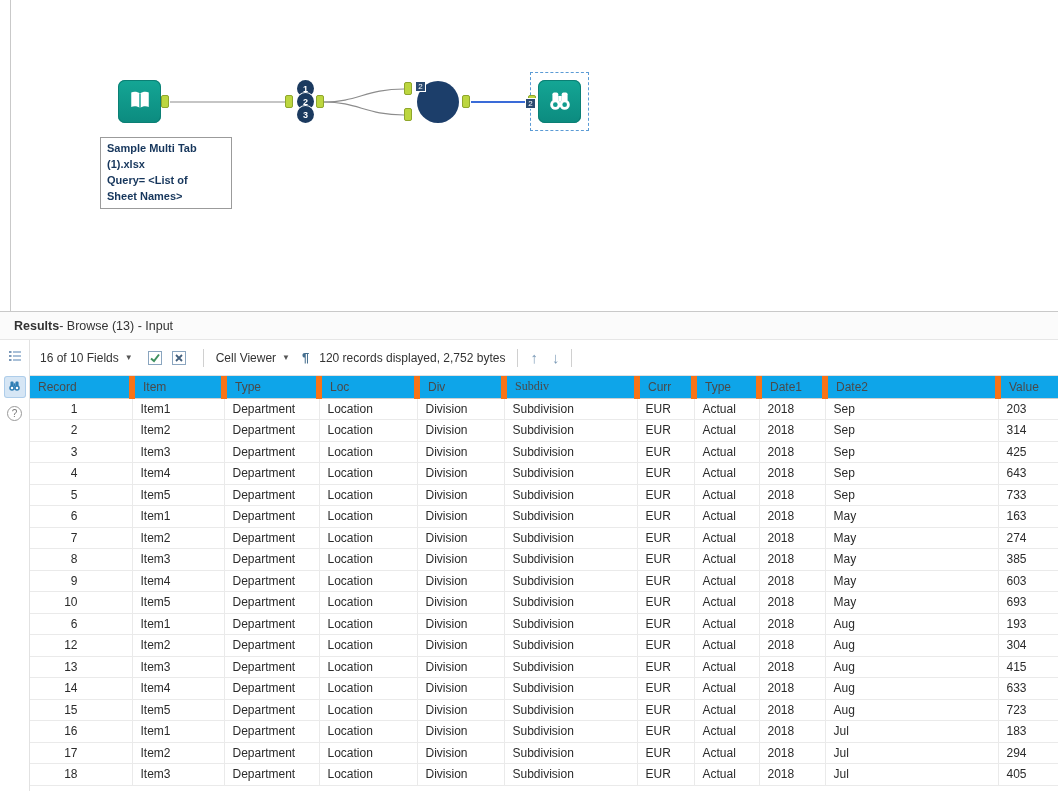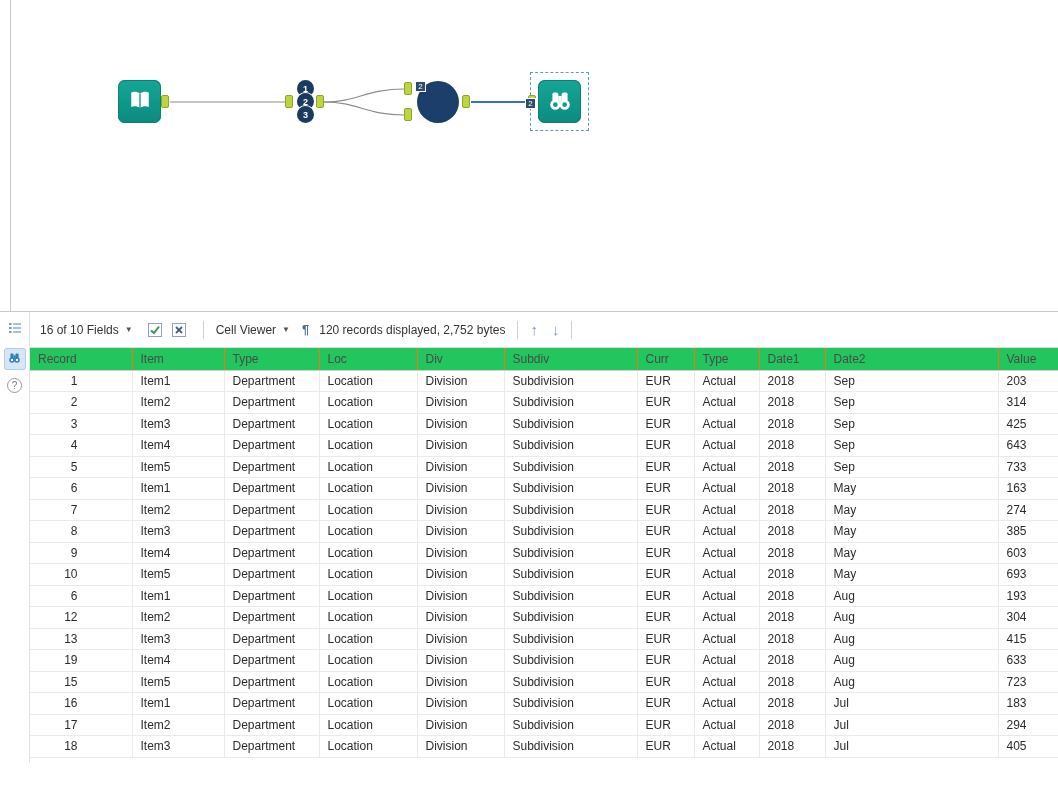--- a/index.html
+++ b/index.html
@@ -52,27 +52,27 @@
   .caret { font-size:8px; color:#555; margin-left:6px; }
   .tb-sep { width:1px; height:18px; background:#d0d0d0; margin:0 12px; }
   .tb-icon { width:16px; height:16px; display:inline-flex; }
   .pilcrow { color:#456F8F; font-size:13px; font-weight:bold; margin:0 10px 0 2px; }
   .arrow { color:#7F9DB9; font-size:15px; font-weight:bold; line-height:1; }
   .dd { display:inline-flex; align-items:center; cursor:default; }
 
   .grid-wrap { flex:1; overflow:hidden; position:relative; background:#fff; }
   table.grid { border-collapse:collapse; table-layout:fixed; width:1108px; font-size:12px; }
   table.grid th { height:22px; text-align:left; padding:0 0 0 8px; font-weight:normal; color:#4a4a4a;
-                  border-right:1px solid #f97316; border-bottom:1px solid #cfcfcf; background:#22c55e;
+                  border-right:6px solid #f97316; border-bottom:1px solid #cfcfcf; background:#0ea5e9;
                   white-space:nowrap; overflow:hidden; }
   table.grid td { height:21.5px; padding:0 0 0 8px; color:#2b2b2b; border-right:1px solid #eaeaea;
                   border-bottom:1px solid #eaeaea; white-space:nowrap; overflow:hidden; }
   table.grid td.col-record { text-align:right; padding:0 54px 0 0; }
   th:nth-child(1){width:102px;} th:nth-child(2){width:92px;} th:nth-child(3){width:95px;}
-  th:nth-child(4){width:98px;} th:nth-child(5){width:87px;} th:nth-child(6){width:133px;}
+  th:nth-child(4){width:98px;} th:nth-child(5){width:87px;} th:nth-child(6){width:133px;font-family:Liberation Serif, serif;}
   th:nth-child(7){width:57px;} th:nth-child(8){width:65px;} th:nth-child(9){width:66px;}
   th:nth-child(10){width:173px;} th:nth-child(11){width:140px;}
 </style>
 </head>
 <body>
 
 <div class="screen">
 
   <div class="canvas">
     <div class="canvas-left-edge"></div>
@@ -87,20 +87,26 @@
     <div class="tool teal" style="left:118px; top:80px;">
       <span>
         <svg width="28" height="28" viewBox="0 0 24 24">
           <path d="M12 6.5 C10 4.8 6.5 4.6 4.5 5.6 L4.5 18 C6.5 17 10 17.2 12 18.8 C14 17.2 17.5 17 19.5 18 L19.5 5.6 C17.5 4.6 14 4.8 12 6.5 Z" fill="#ffffff"></path>
           <line x1="12" y1="6.5" x2="12" y2="18.8" stroke="#0F9D8F" stroke-width="1.2"></line>
         </svg>
       </span>
     </div>
     <div class="anchor" style="left:161px; top:95px;"></div>
 
+    <div class="annotation">
+      <div>Sample Multi Tab</div>
+      <div>(1).xlsx</div>
+      <div>Query= &lt;List of</div>
+      <div>Sheet Names&gt;</div>
+    </div>
 
     <div>
       <div class="anchor" style="left:285px; top:95px;"></div>
       <div class="numcircle" style="left:297px; top:80px;">1</div>
       <div class="numcircle" style="left:297px; top:93px;">2</div>
       <div class="numcircle" style="left:297px; top:106px;">3</div>
       <div class="anchor" style="left:316px; top:95px;"></div>
     </div>
 
     <div>
@@ -125,20 +131,24 @@
           <circle cx="8" cy="16" r="2" fill="#0F9D8F"></circle>
           <circle cx="16" cy="16" r="2" fill="#0F9D8F"></circle>
         </svg>
       </span>
     </div>
   </div>
 
   <div class="panel-divider"></div>
 
   <div class="results-panel">
+    <div class="results-header">
+      <span class="bold">Results</span>
+        <span> - Browse (13) - Input</span>
+    </div>
 
     <div class="results-body">
 
       <div class="gutter">
         <div class="gutter-tile">
           <span>
             <svg width="16" height="16" viewBox="0 0 16 16">
               <rect x="2" y="3" width="2.5" height="2" fill="#7A98B8"></rect>
                 <rect x="6" y="3" width="8" height="2" fill="#A9C0D8"></rect>
               <rect x="2" y="7" width="2.5" height="2" fill="#7A98B8"></rect>
@@ -384,21 +394,21 @@
                   <td>Location</td>
                   <td>Division</td>
                   <td>Subdivision</td>
                   <td>EUR</td>
                   <td>Actual</td>
                   <td>2018</td>
                   <td>Aug</td>
                   <td class="col-value">415</td>
                 </tr>
                 <tr>
-                  <td class="col-record">19</td>
+                  <td class="col-record">14</td>
                   <td>Item4</td>
                   <td>Department</td>
                   <td>Location</td>
                   <td>Division</td>
                   <td>Subdivision</td>
                   <td>EUR</td>
                   <td>Actual</td>
                   <td>2018</td>
                   <td>Aug</td>
                   <td class="col-value">633</td>

